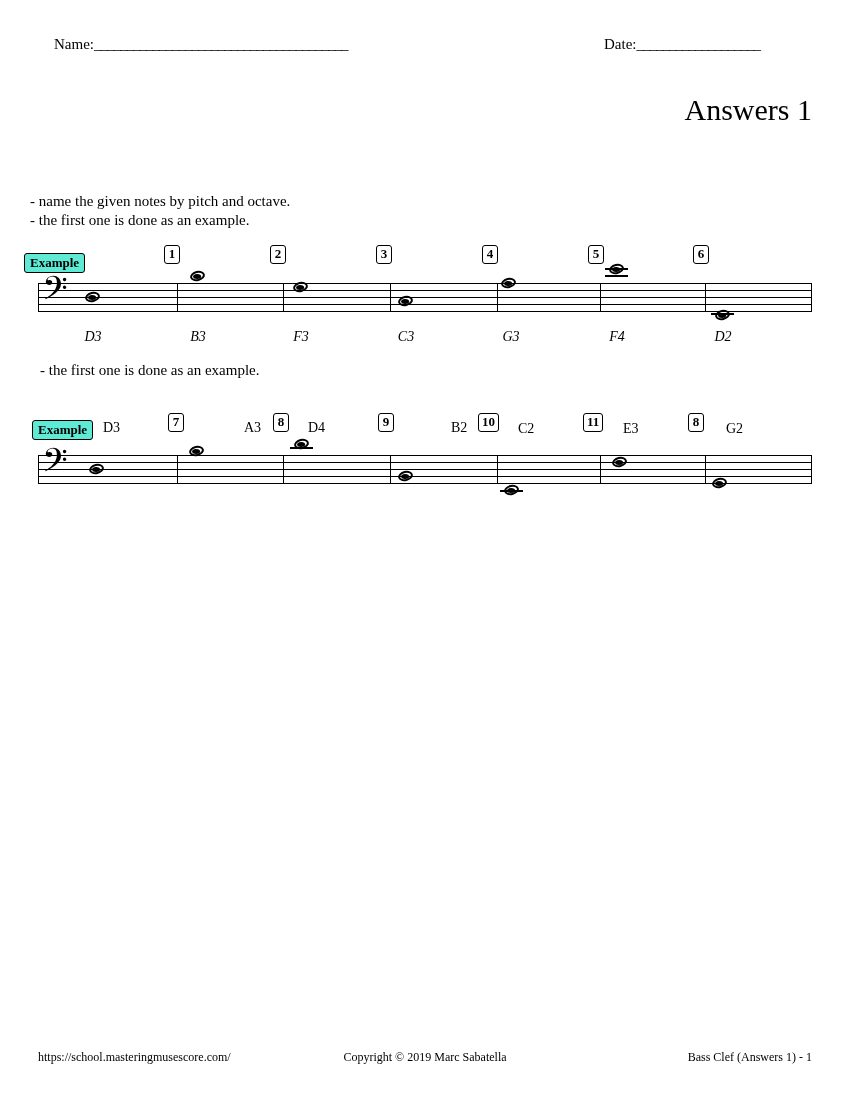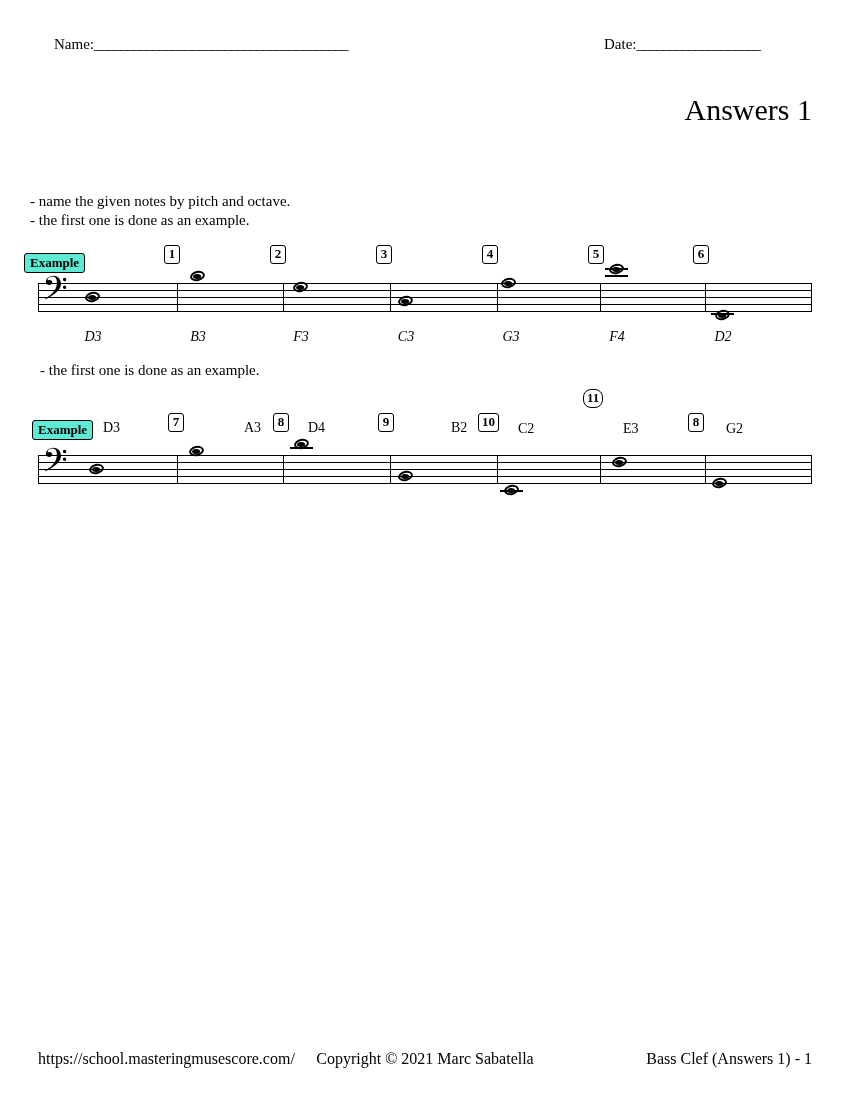--- a/index.html
+++ b/index.html
@@ -154,21 +154,21 @@
     white-space: nowrap;
   }
 
   
   .footer {
     position: absolute;
     bottom: 36px;
     left: 38px;
     right: 38px;
     height: 14px;
-    font-size: 16px;
+    font-size: 12px;
   }
   .footer .f-left   { position: absolute; left: 0; }
   .footer .f-center { position: absolute; left: 50%; transform: translateX(-50%); }
   .footer .f-right  { position: absolute; right: 0; }
 </style>
 </head>
 <body>
 
 <div class="page">
 
@@ -242,21 +242,21 @@
   </div>
 
   <div class="system">
 
     <div class="exbox" style="left:32px; top:420px;">Example</div>
 
     <div class="numbox" style="left:168px; top:413px;">7</div>
     <div class="numbox" style="left:273px; top:413px;">8</div>
     <div class="numbox" style="left:378px; top:413px;">9</div>
     <div class="numbox" style="left:478px; top:413px;">10</div>
-    <div class="numbox" style="left:583px; top:389px;border-radius:8px;">11</div>
+    <div class="numbox" style="left:583px; top:413px;">11</div>
     <div class="numbox" style="left:688px; top:413px;">8</div>
 
     <div class="spec-label" style="left:103px; top:420px;">D3</div>
     <div class="spec-label" style="left:204px; top:420px;margin-left:40px;">A3</div>
     <div class="spec-label" style="left:308px; top:420px;">D4</div>
     <div class="spec-label" style="left:411px; top:420px;margin-left:40px;">B2</div>
     <div class="spec-label" style="left:518px; top:421px;">C2</div>
     <div class="spec-label" style="left:623px; top:421px;">E3</div>
     <div class="spec-label" style="left:726px; top:421px;">G2</div>
 
@@ -286,17 +286,17 @@
     <div class="note" style="left:189px; top:446px;"></div>
     <div class="note" style="left:294px; top:439px;"></div>
     <div class="note" style="left:398px; top:471px;"></div>
     <div class="note" style="left:504px; top:485px;"></div>
     <div class="note" style="left:612px; top:457px;"></div>
     <div class="note" style="left:712px; top:478px;"></div>
   </div>
 
   <div class="footer">
     <span class="f-left">https://school.masteringmusescore.com/</span>
-    <span class="f-center">Copyright © 2021 Marc Sabatella</span>
+    <span class="f-center">Copyright © 2019 Marc Sabatella</span>
     <span class="f-right">Bass Clef (Answers 1) - 1</span>
   </div>
 
 </div>
 
 </body></html>

